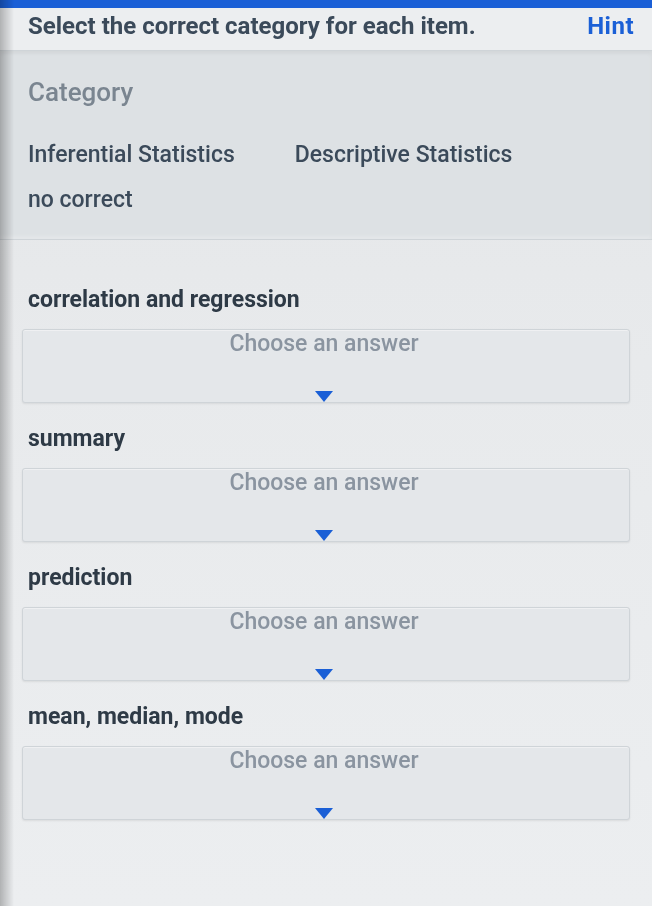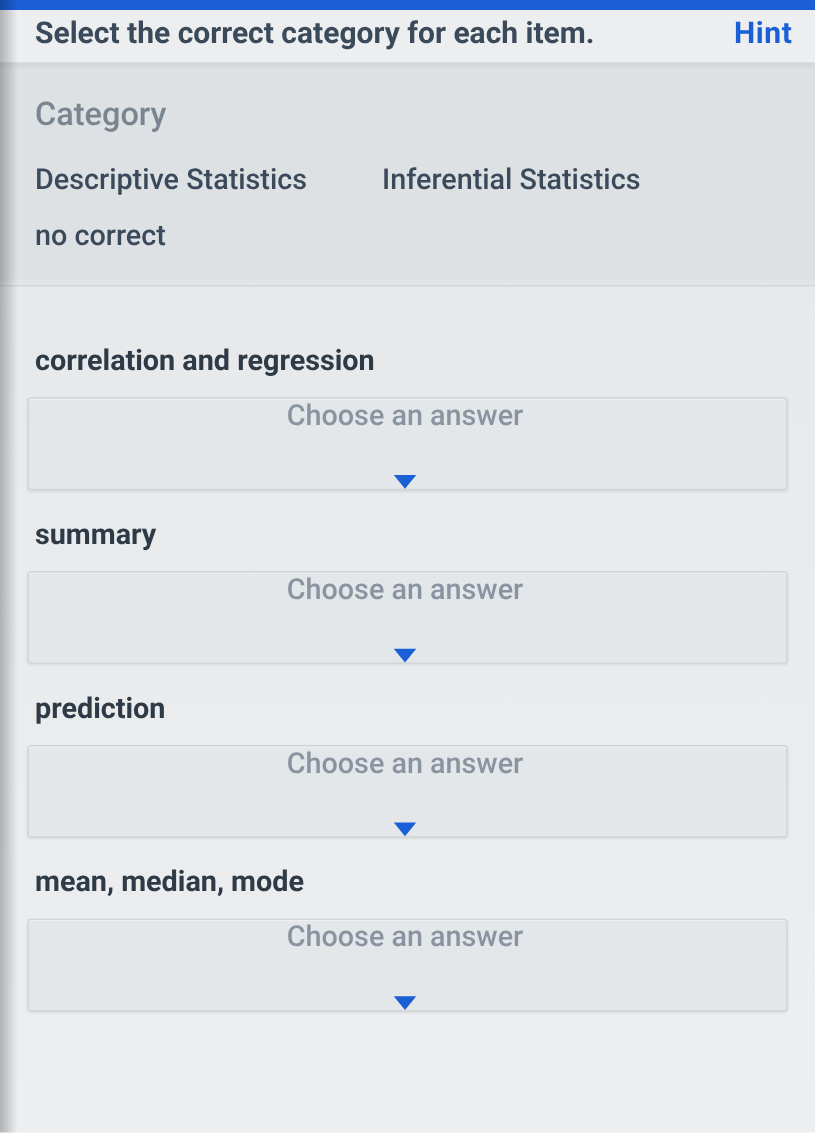--- a/index.html
+++ b/index.html
@@ -36,21 +36,21 @@
     background: #dde1e4;
     border-top: 1px solid #cfd4d8;
     border-bottom: 1px solid #cfd4d8;
     padding: 26px 28px 26px 28px;
     box-shadow: inset 0 2px 4px rgba(0,0,0,0.06), inset 0 -2px 4px rgba(255,255,255,0.3);
   }
   .category-heading {
     font-size: 26px;
     color: #7a8590;
     font-weight: 500;
-    margin-bottom: 23px;
+    margin-bottom: 34px;
   }
   .category-options {
     display: flex;
     flex-wrap: wrap;
     gap: 18px 60px;
     font-size: 23px;
     color: #3b4a5a;
     font-weight: 500;
   }
   .category-option { white-space: nowrap; }
@@ -102,22 +102,22 @@
 <div class="topbar"></div>
 
 <div class="header">
   <div class="header-title">Select the correct category for each item.</div>
   <div class="hint">Hint</div>
 </div>
 
 <div class="category-box">
   <div class="category-heading">Category</div>
   <div class="category-options">
+    <span class="category-option">Inferential Statistics</span>
     <span class="category-option">Descriptive Statistics</span>
-    <span class="category-option">Inferential Statistics</span>
     <span class="category-option">no correct</span>
   </div>
 </div>
 
 <div class="items">
 
   <div class="item">
     <div class="item-label">correlation and regression</div>
     <div class="dropdown">
       <span class="dropdown-placeholder">Choose an answer</span>

